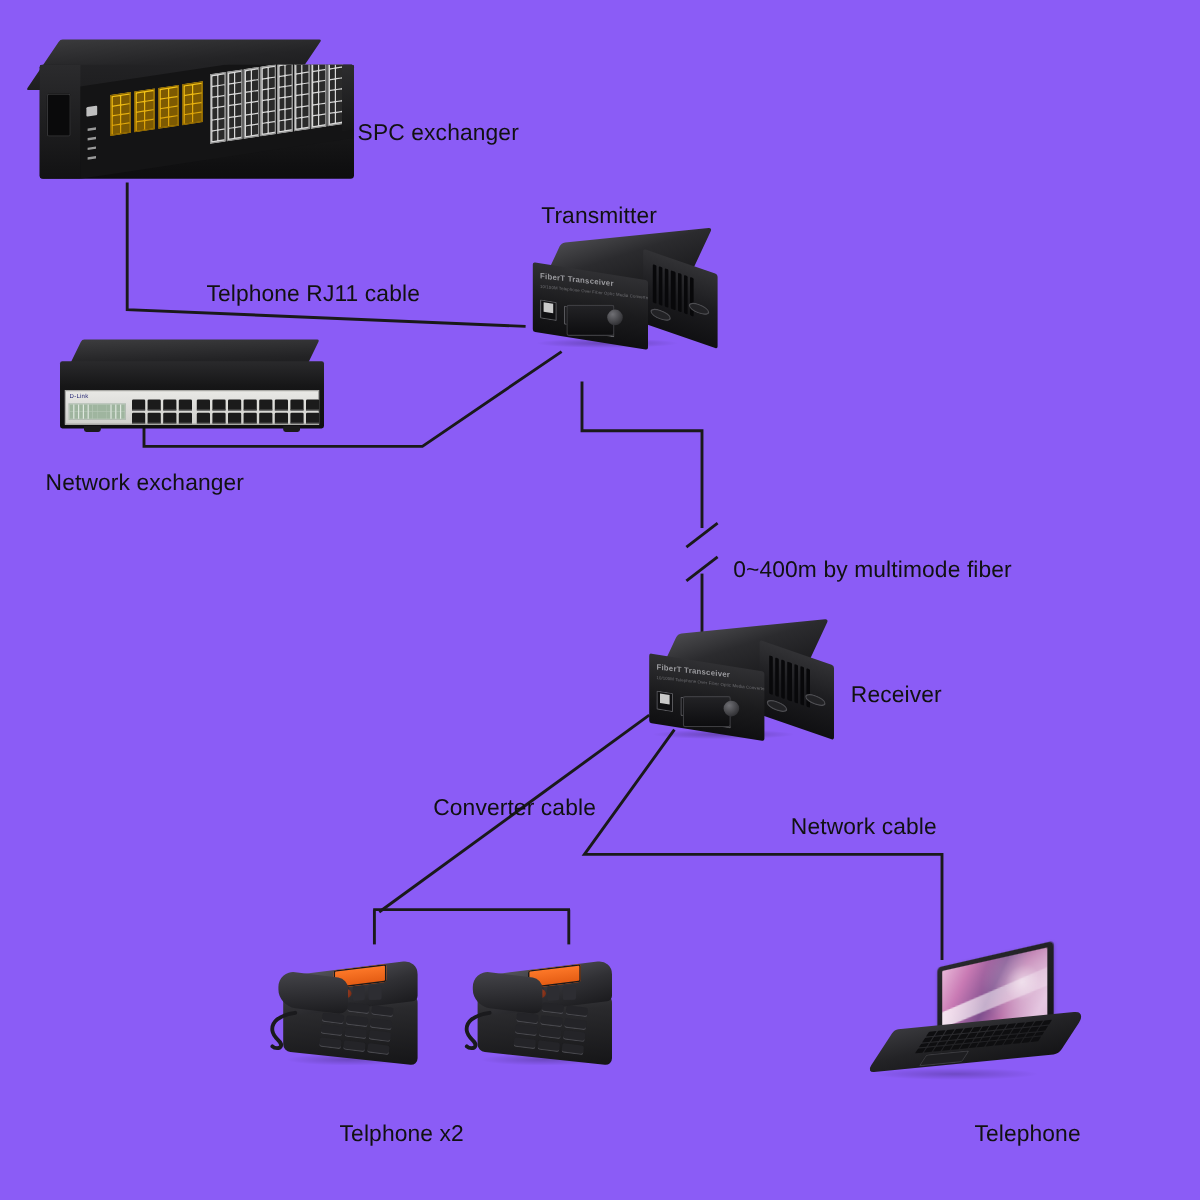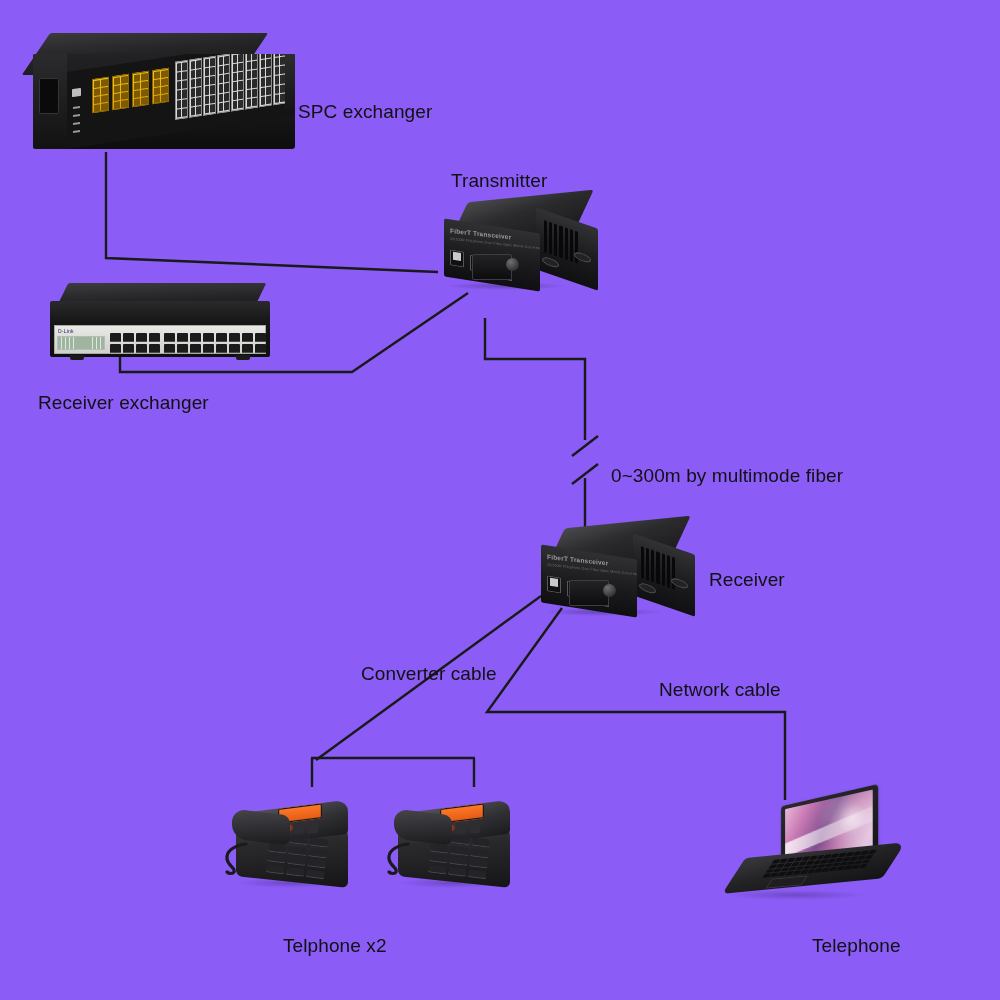--- a/index.html
+++ b/index.html
@@ -745,21 +745,21 @@
             <i></i>
             <i></i>
             <i></i>
             <i></i>
           </div>
       </div>
     </div>
     <div class="switch-foot" style="left:20px"></div>
     <div class="switch-foot" style="left:186px"></div>
   </div>
-  <div class="label" style="left:38px; top:391px;">Receiver exchanger</div>
+  <div class="label" style="left:38px; top:391px;">Network exchanger</div>
 
   <div class="conv" style="left:428px; top:196px;">
     <div class="conv-shadow"></div>
     <div class="conv-top"></div>
     <div class="conv-side">
       <div class="vents">
           <i></i>
           <i></i>
           <i></i>
           <i></i>
@@ -944,22 +944,23 @@
           <i></i>
           <i></i>
           <i></i>
           <i></i>
       </div>
       <div class="laptop-trackpad"></div>
     </div>
   </div>
   <div class="label" style="left:812px; top:934px;">Telephone</div>
 
-
-
-
-  <div class="label" style="left:611px; top:464px;">0~300m by multimode fiber</div>
+  <div class="label" style="left:172px; top:234px;">Telphone RJ11 cable</div>
+
+
+
+  <div class="label" style="left:611px; top:464px;">0~400m by multimode fiber</div>
 
   <div class="label" style="left:361px; top:662px;">Converter cable</div>
 
   <div class="label" style="left:659px; top:678px;">Network cable</div>
 
 </div>
 
 </body></html>

